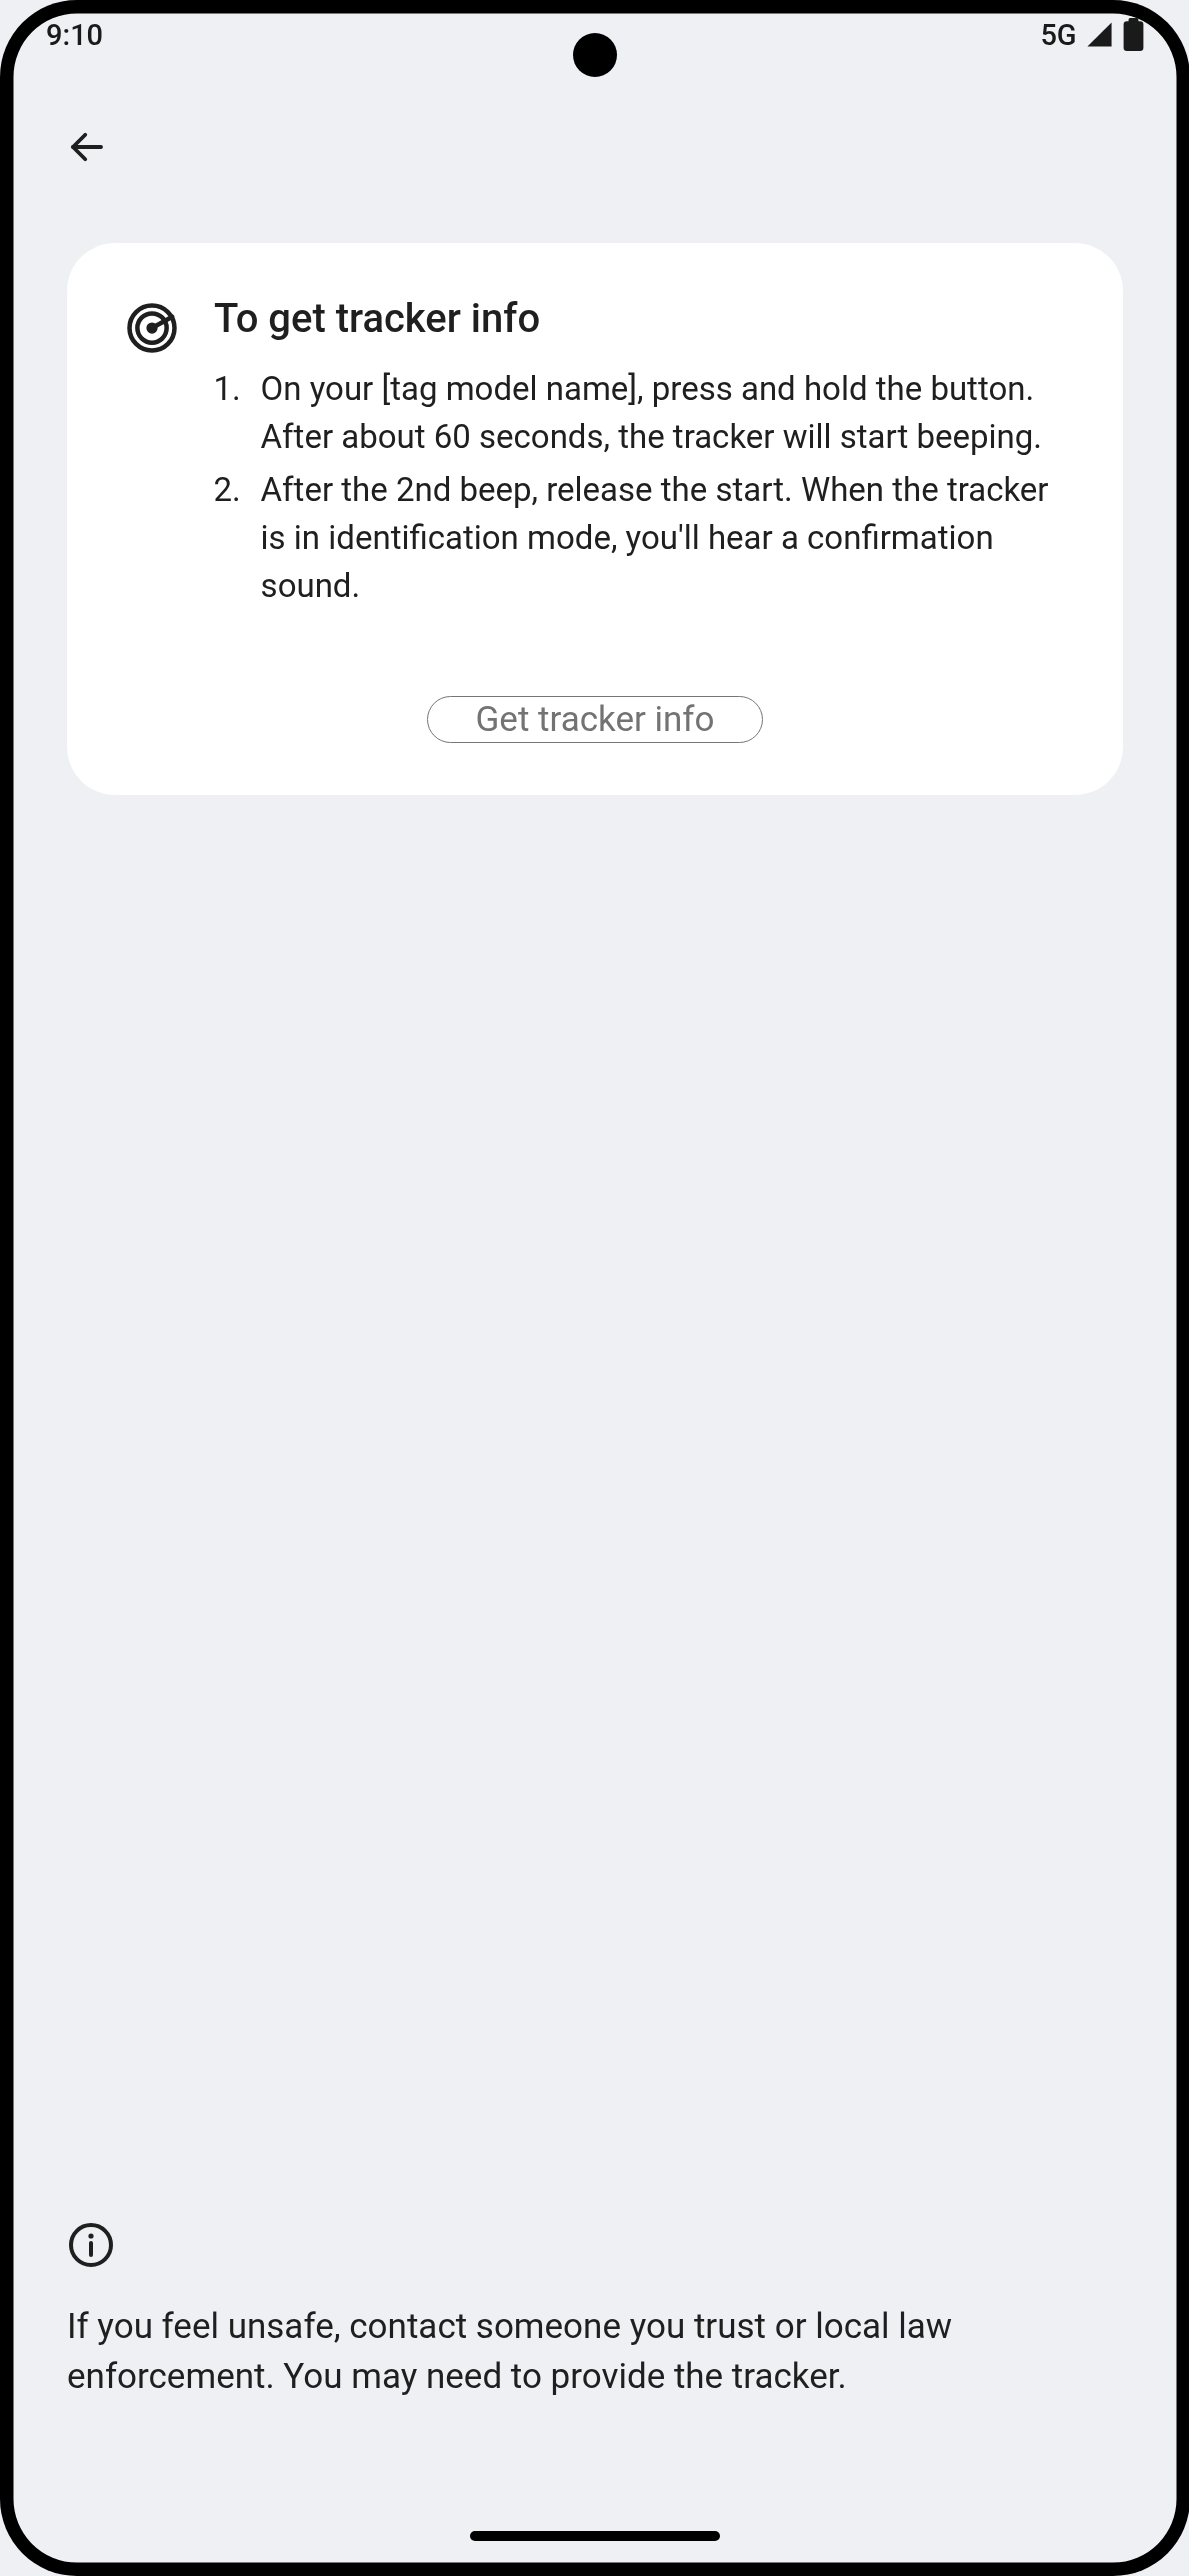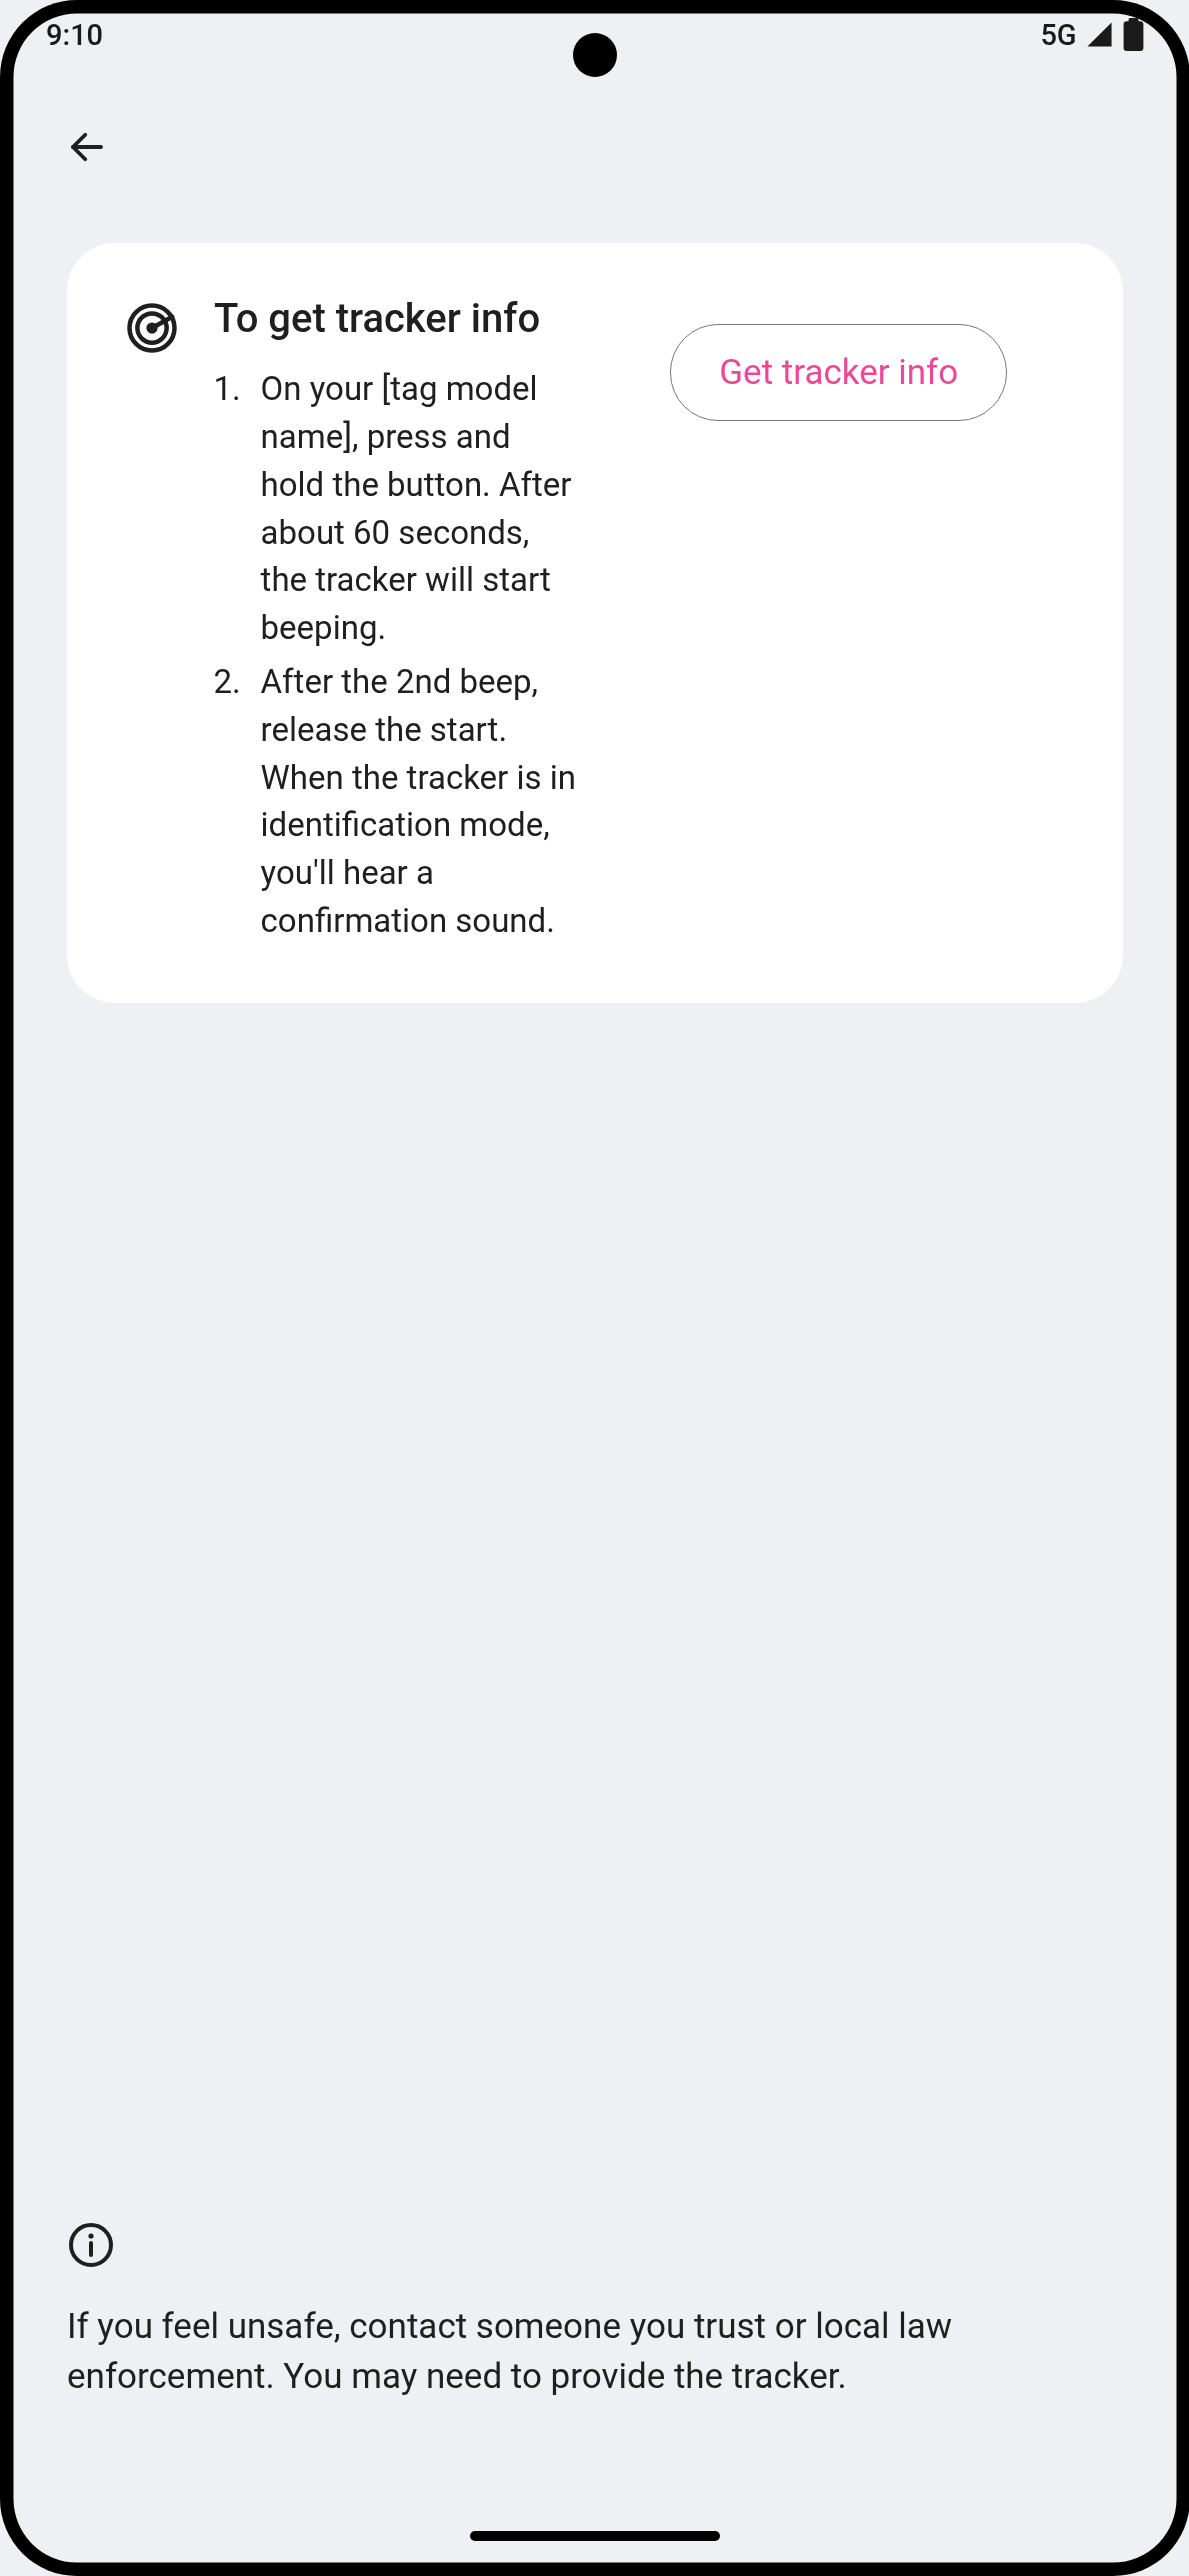--- a/index.html
+++ b/index.html
@@ -66,21 +66,21 @@
       font-size: 58px;
       font-weight: 400;
       color: #1f1f1f;
       margin-bottom: 11.6px;
     }
     .hero-sub {
       font-size: 33px;
       color: #1f1f1f;
       font-weight: 400;
     }
-    .info-card { display: flex; gap: 35px; align-items: flex-start; }
+    .info-card { display: flex; gap: 51px; align-items: flex-start; flex-direction: column; }
     .info-row { display:flex; gap: 35px; align-items: flex-start; width:100%; }
     .info-icon { flex-shrink: 0; width: 54px; height: 54px; margin-top: 5.8px; }
     .info-body { flex:1; }
     .info-title {
       font-size: 40px;
       font-weight: 500;
       color: #1f1f1f;
       margin-bottom: 23px;
     }
     .info-list { padding-left: 35px; }
@@ -89,23 +89,23 @@
       line-height: 1.45;
       color: #1f1f1f;
       margin-bottom: 5.8px;
       padding-left: 11.6px;
     }
     .action-btn-wrap { width:100%; display:flex; justify-content:center; margin-top: 29px; }
     .outline-btn {
       border: 1.9px solid #747775;
       background: transparent;
       border-radius: 48px;
-      padding: 27px 48px;
+      padding: 2px 48px;
       font-size: 35px;
-      color: #ec4899;
+      color: #737373;
       font-family: inherit;
       cursor: pointer;
     }
     .bottom-note {
       position: absolute;
       left: 67px; right: 67px;
       bottom: 173px;
     }
     .bottom-note-icon { margin-bottom: 29px; }
     .bottom-note-text {

